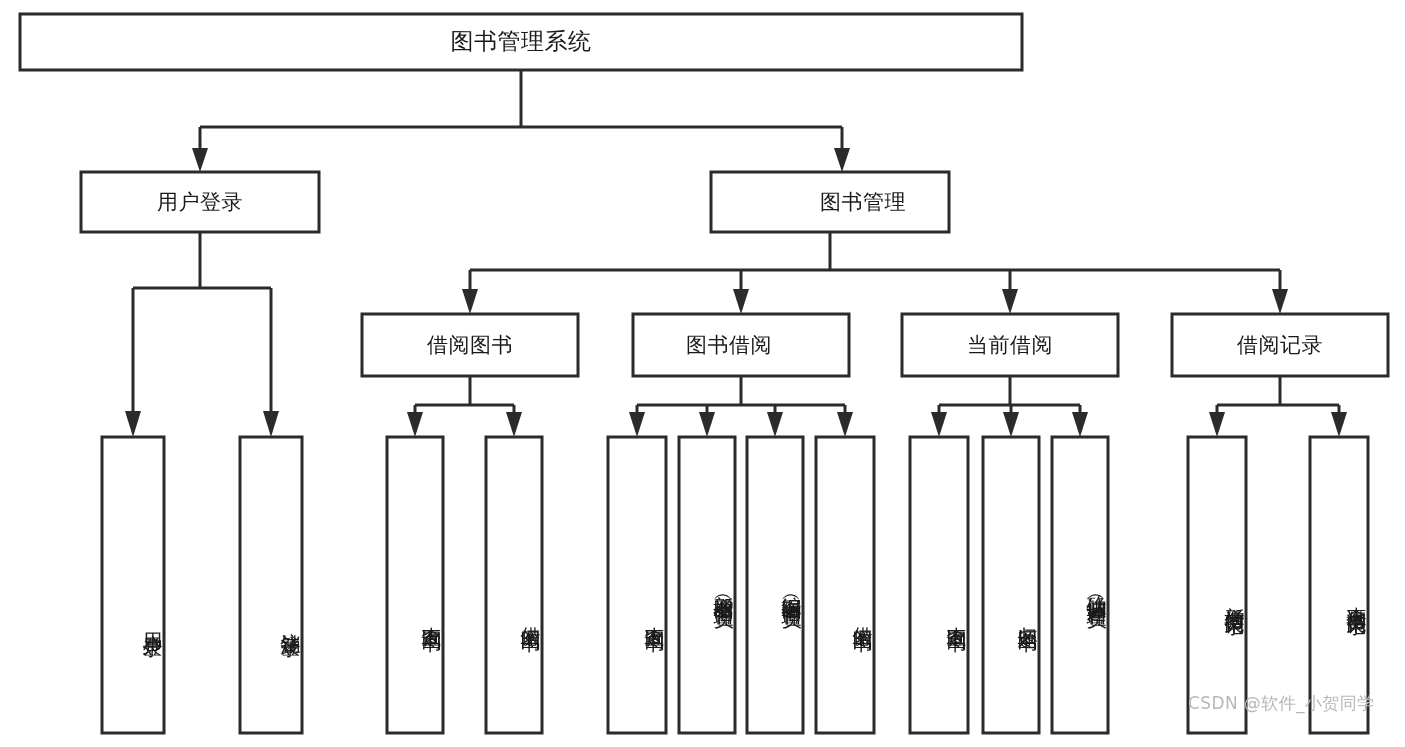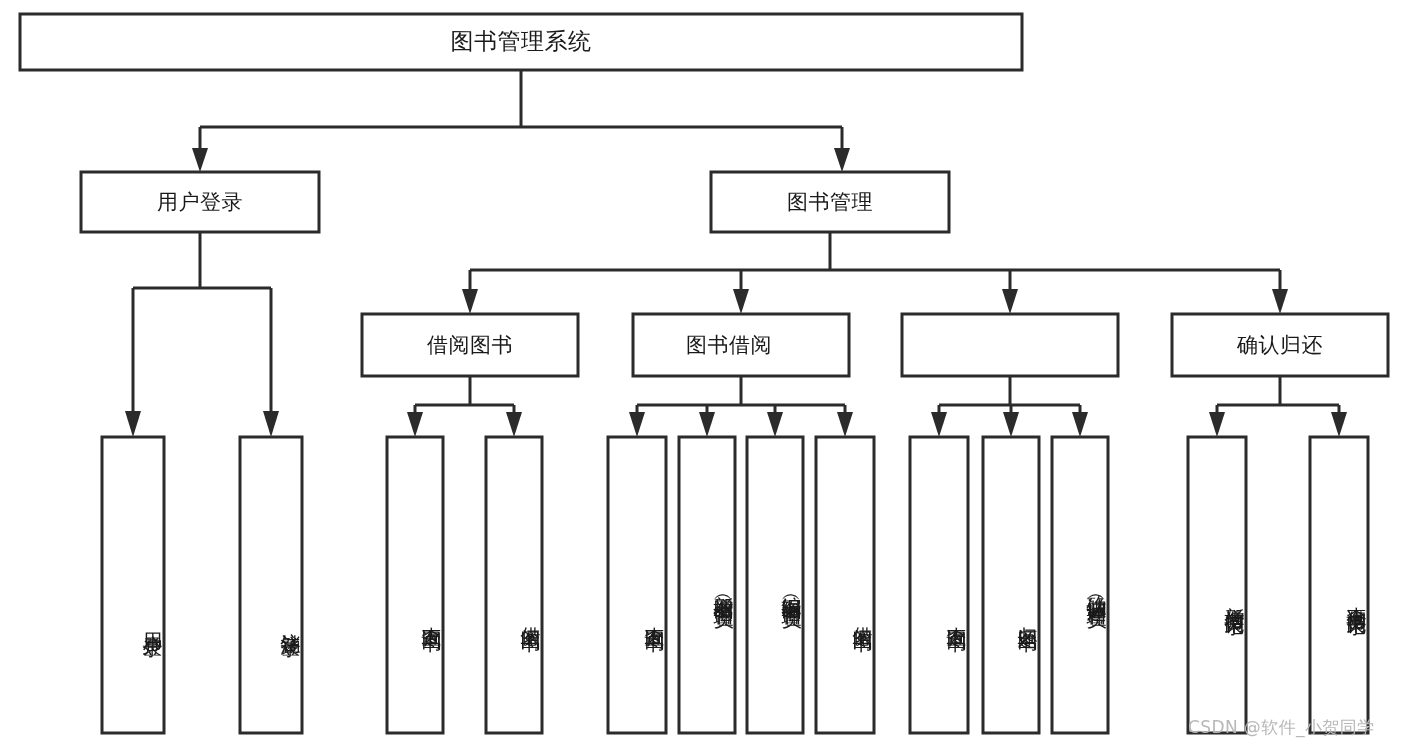--- a/index.html
+++ b/index.html
@@ -179,28 +179,29 @@
       <path class="connector" d="M 1339 405 L 1339 414"></path>
       <polygon class="arrow-head" points="1209,412 1225,412 1217,437"></polygon>
       <polygon class="arrow-head" points="1331,412 1347,412 1339,437"></polygon>
     </g>
   </svg>
 
   <div class="node-label" style="left:20px; top:14px; width:1002px; height:56px; font-size:23px;">图书管理系统</div>
 
   <div class="node-label" style="left:81px; top:172px; width:238px; height:60px;">用户登录</div>
 
-  <div class="node-label" style="left:711px; top:172px; width:238px; height:60px;">图书管理</div>
+  <div class="node-label" style="left:711px; top:172px; width:238px; height:60px;padding-left:33px;">图书管理</div>
 
   <div class="node-label" style="left:362px; top:314px; width:216px; height:62px;">借阅图书</div>
 
   <div class="node-label" style="left:633px; top:314px; width:192px; height:62px;">图书借阅</div>
 
-
-  <div class="node-label" style="left:1172px; top:314px; width:216px; height:62px;">确认归还</div>
+  <div class="node-label" style="left:902px; top:314px; width:216px; height:62px;">当前借阅</div>
+
+  <div class="node-label" style="left:1172px; top:314px; width:216px; height:62px;">借阅记录</div>
 
   <div class="node-label vertical" style="left:102px; top:508px; width:62px; height:225px;">用户登录</div>
 
   <div class="node-label vertical" style="left:240px; top:508px; width:62px; height:225px;">注销登录</div>
 
   <div class="node-label vertical" style="left:387px; top:496px; width:56px; height:237px;">查询图书</div>
 
   <div class="node-label vertical" style="left:486px; top:496px; width:56px; height:237px;">借阅图书</div>
 
   <div class="node-label vertical" style="left:608px; top:496px; width:58px; height:237px;">查询图书</div>
@@ -214,15 +215,15 @@
   <div class="node-label vertical" style="left:910px; top:496px; width:58px; height:237px;">查询图书</div>
 
   <div class="node-label vertical" style="left:983px; top:496px; width:56px; height:237px;">归还图书</div>
 
   <div class="node-label vertical" style="left:1052px; top:444px; width:56px; height:289px;">确认归还（管理员）</div>
 
   <div class="node-label vertical" style="left:1188px; top:460px; width:58px; height:273px;">新增借阅记录</div>
 
   <div class="node-label vertical" style="left:1310px; top:460px; width:58px; height:273px;">查询借阅记录</div>
 
-  <div class="watermark" style="left:1188px; top:716px;">CSDN @软件_小贺同学</div>
+  <div class="watermark" style="left:1188px; top:692px;">CSDN @软件_小贺同学</div>
 
 </div>
 
 </body></html>

